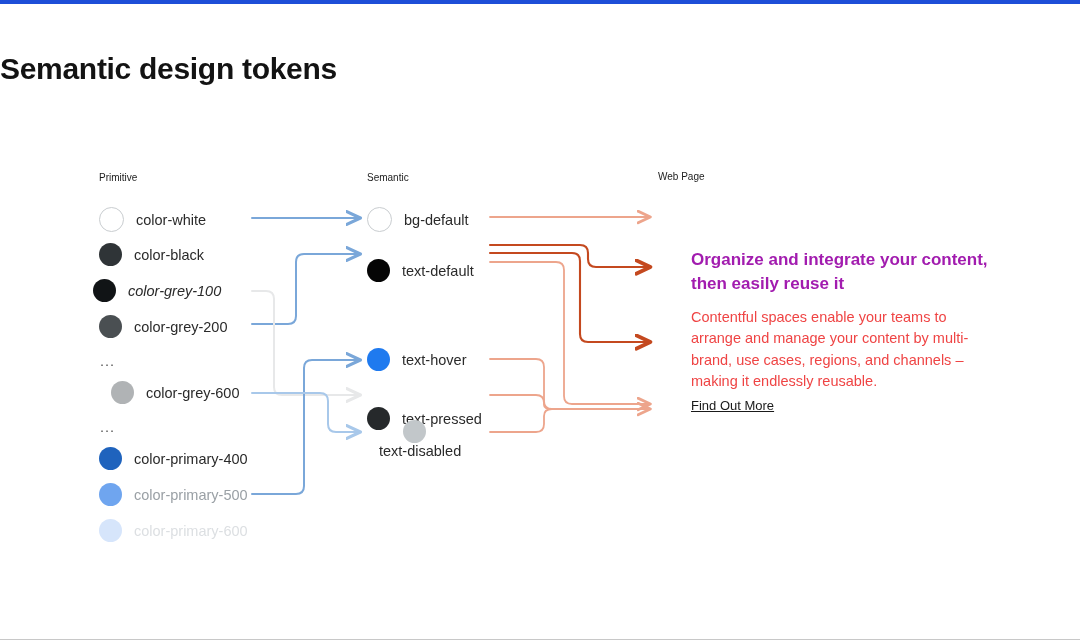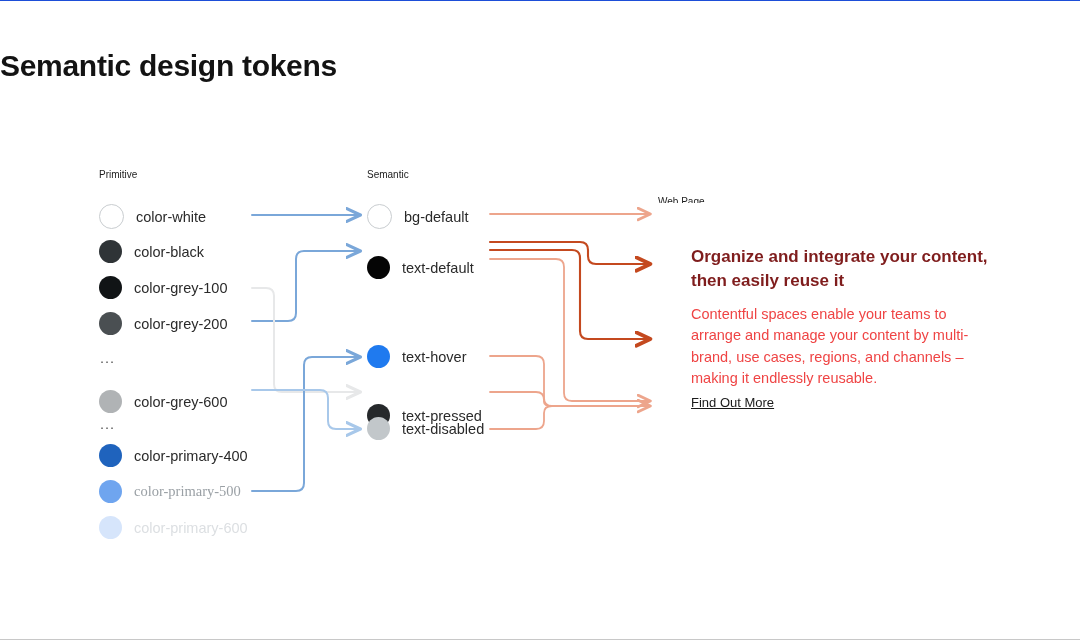--- a/index.html
+++ b/index.html
@@ -12,21 +12,21 @@
     height: 640px;
     font-family: "Liberation Sans", sans-serif;
     color: #1a1a1a;
     overflow: hidden;
     position: relative;
   }
   .page {
     position: absolute;
     inset: 0;
     background: #ffffff;
-    border-top: 1px solid #1d4ed8;
+    border-top: 4px solid #1d4ed8;
     border-bottom: 1px solid #c8c8c8;
     box-sizing: border-box;
   }
 
   
   .title {
     position: absolute;
     left: 0px;
     top: 48px;
     font-size: 30px;
@@ -38,21 +38,21 @@
 
   
   .col-head {
     position: absolute;
     font-size: 10px;
     color: #1c1c1c;
     white-space: nowrap;
   }
   #head-primitive { left: 99px; top: 168px; }
   #head-semantic  { left: 367px; top: 168px; }
-  #head-webpage   { left: 658px; top: 167px; margin-top: 28px; }
+  #head-webpage   { left: 658px; top: 167px; }
 
   
   #wires {
     position: absolute;
     left: 0;
     top: 0;
     width: 1080px;
     height: 640px;
     pointer-events: none;
   }
@@ -96,21 +96,21 @@
     mask-image: linear-gradient(to bottom, #000 0%, #000 80%, rgba(0,0,0,0) 100%);
   }
   .wp-heading {
     position: absolute;
     left: 33px;
     top: 42px;
     width: 320px;
     font-size: 17px;
     font-weight: bold;
     line-height: 1.42;
-    color: #7f1d1d;
+    color: #a21caf;
   }
   .wp-body {
     position: absolute;
     left: 33px;
     top: 101px;
     width: 305px;
     font-size: 14.5px;
     line-height: 1.48;
     color: #ef4444;
   }
@@ -190,39 +190,39 @@
 
   <div id="primitive-col">
       <div class="token" style="left: 99px; top: 203px; justify-content: space-between;">
         <span class="swatch" style="background: rgb(255, 255, 255); border: 1px solid rgb(201, 205, 208);"></span>
         <span class="token-label">color-white</span>
       </div>
       <div class="token" style="left: 99px; top: 239px;">
         <span class="swatch" style="background: rgb(47, 52, 55); border: none;"></span>
         <span class="token-label">color-black</span>
       </div>
-      <div class="token" style="left: 99px; top: 275px;">
+      <div class="token" style="left: 93px; top: 275px; font-style: italic;">
         <span class="swatch" style="background: rgb(17, 20, 22); border: none;"></span>
         <span class="token-label">color-grey-100</span>
       </div>
       <div class="token" style="left: 99px; top: 311px; text-align: center;">
         <span class="swatch" style="background: rgb(74, 79, 82); border: none;"></span>
         <span class="token-label">color-grey-200</span>
       </div>
-      <div class="token" style="left: 99px; top: 377px; margin-top: 12px;">
+      <div class="token" style="left: 111px; top: 377px;">
         <span class="swatch" style="background: rgb(176, 179, 181); border: none;"></span>
         <span class="token-label">color-grey-600</span>
       </div>
       <div class="token" style="left: 99px; top: 443px;">
         <span class="swatch" style="background: rgb(31, 99, 189); border: none;"></span>
         <span class="token-label">color-primary-400</span>
       </div>
       <div class="token" style="left: 99px; top: 479px;">
         <span class="swatch" style="background: rgb(111, 165, 239); border: none; opacity: 1;"></span>
-        <span class="token-label" style="color: rgb(154, 160, 165); font-family: Liberation Serif, serif;">color-primary-500</span>
+        <span class="token-label" style="color: rgb(154, 160, 165);">color-primary-500</span>
       </div>
       <div class="token" style="left: 99px; top: 515px;">
         <span class="swatch" style="background: rgb(214, 229, 251); border: none; opacity: 1;"></span>
         <span class="token-label" style="color: rgb(220, 223, 226);">color-primary-600</span>
       </div>
       <div class="ellipsis" style="left: 100px; top: 350px;">...</div>
       <div class="ellipsis" style="left: 100px; top: 416px;">...</div>
     </div>
 
   <div id="semantic-col">
@@ -235,19 +235,19 @@
         <span class="token-label">text-default</span>
       </div>
       <div class="token" style="left: 367px; top: 344px; justify-content: center;">
         <span class="swatch" style="background: rgb(31, 122, 239); border: none;"></span>
         <span class="token-label">text-hover</span>
       </div>
       <div class="token" style="left: 367px; top: 390px; margin-top: 13px;">
         <span class="swatch" style="background: rgb(38, 41, 43); border: none;"></span>
         <span class="token-label">text-pressed</span>
       </div>
-      <div class="token" style="left: 367px; top: 416px;">
+      <div class="token" style="left: 367px; top: 416px; flex-direction: column;">
         <span class="swatch" style="background: rgb(194, 199, 202); border: none;"></span>
         <span class="token-label">text-disabled</span>
       </div>
     </div>
 
 </div>
 
 </body></html>

